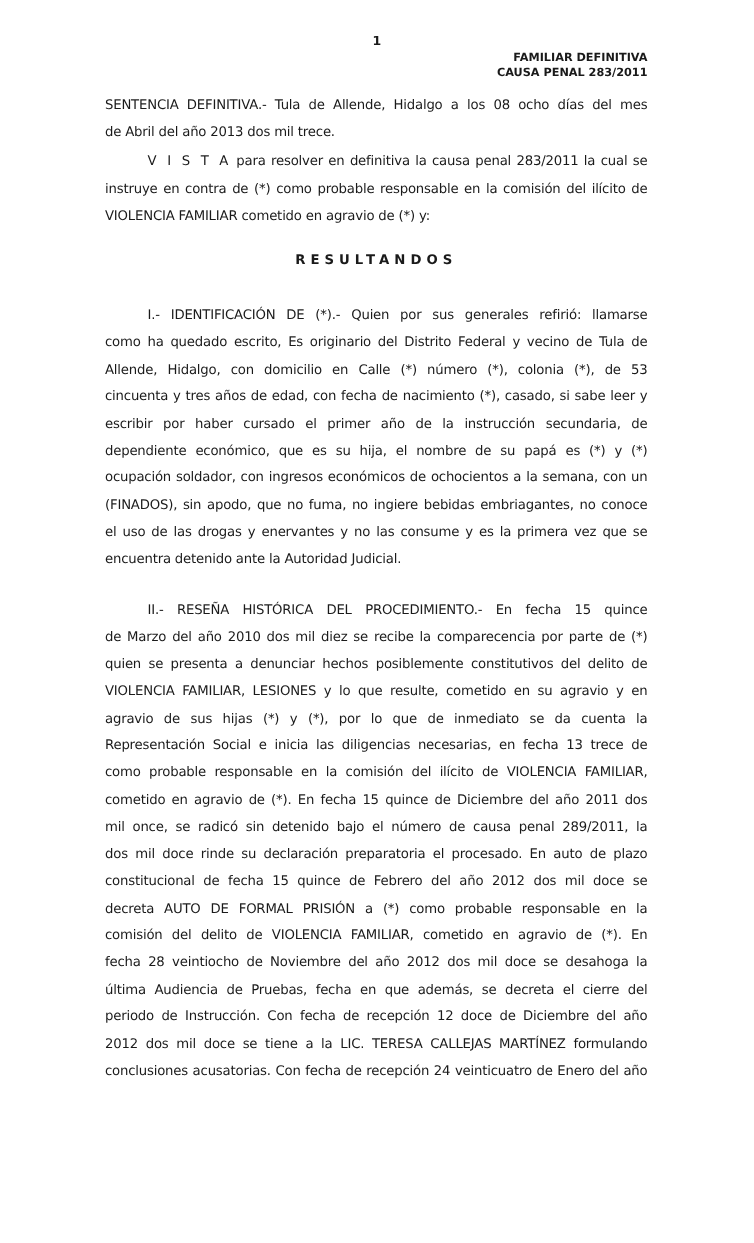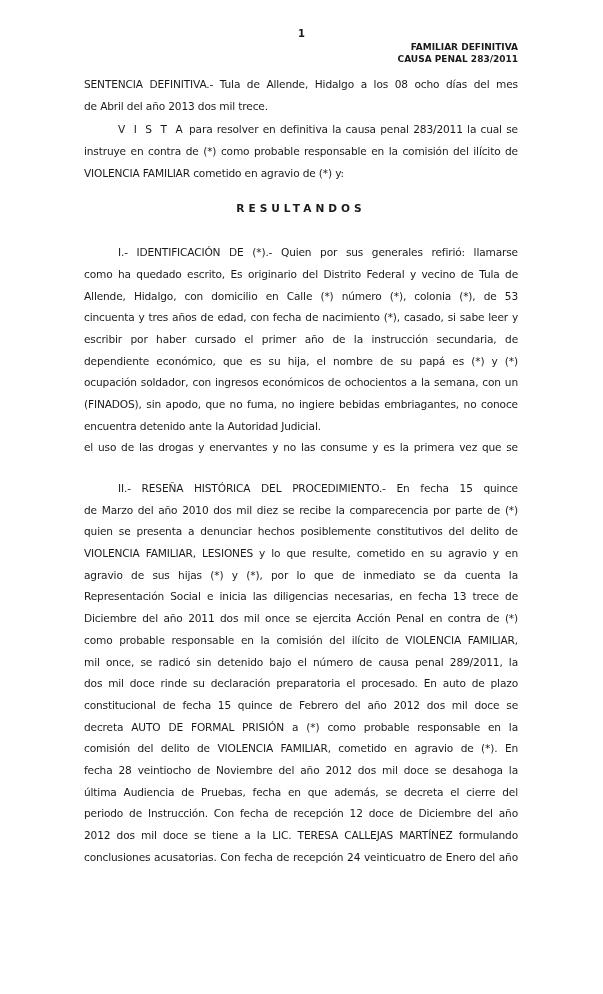--- a/index.html
+++ b/index.html
@@ -52,35 +52,35 @@
 
   <div>
     <div class="line indent"><b>I.- IDENTIFICACIÓN DE (*)</b><span>.- Quien por sus generales refirió: llamarse</span></div>
     <div class="line">como ha quedado escrito, Es originario del Distrito Federal y vecino de Tula de</div>
     <div class="line">Allende, Hidalgo, con domicilio en Calle (*) número (*), colonia (*), de 53</div>
     <div class="line">cincuenta y tres años de edad, con fecha de nacimiento (*), casado, si sabe leer y</div>
     <div class="line">escribir por haber cursado el primer año de la instrucción secundaria, de</div>
     <div class="line">dependiente económico, que es su hija, el nombre de su papá es (*) y (*)</div>
     <div class="line">ocupación soldador, con ingresos económicos de ochocientos a la semana, con un</div>
     <div class="line">(FINADOS), sin apodo, que no fuma, no ingiere bebidas embriagantes, no conoce</div>
+    <div class="line">el uso de las drogas y enervantes y no las consume y es la primera vez que se</div>
     <div class="line last">encuentra detenido ante la Autoridad Judicial.</div>
-    <div class="line">el uso de las drogas y enervantes y no las consume y es la primera vez que se</div>
   </div>
 
   <div class="gap-section"></div>
 
   <div>
     <div class="line indent"><b>II.- RESEÑA HISTÓRICA DEL PROCEDIMIENTO.-</b><span> En fecha 15 quince</span></div>
     <div class="line"><span>de Marzo del año 2010 dos mil diez se recibe la comparecencia por parte de </span><b>(*)</b></div>
     <div class="line">quien se presenta a denunciar hechos posiblemente constitutivos del delito de</div>
     <div class="line">VIOLENCIA FAMILIAR, LESIONES y lo que resulte, cometido en su agravio y en</div>
     <div class="line"><span>agravio de sus hijas </span><b>(*) y (*)</b><span>, por lo que de inmediato se da cuenta la</span></div>
     <div class="line">Representación Social e inicia las diligencias necesarias, en fecha 13 trece de</div>
-    <div class="line"><span>Diciembre del año 2011 dos mil once se ejercita Acción Penal en contra de </span><b>(*)</b></div>
     <div class="line"><span>como probable responsable en la comisión del ilícito de </span><b>VIOLENCIA FAMILIAR</b><span>,</span></div>
+    <div class="line"><span>cometido en agravio de </span><b>(*)</b><span>. En fecha 15 quince de Diciembre del año 2011 dos</span></div>
     <div class="line">mil once, se radicó sin detenido bajo el número de causa penal 289/2011, la</div>
     <div class="line">dos mil doce rinde su declaración preparatoria el procesado. En auto de plazo</div>
     <div class="line">constitucional de fecha 15 quince de Febrero del año 2012 dos mil doce se</div>
     <div class="line"><span>decreta AUTO DE FORMAL PRISIÓN a </span><b>(*)</b><span> como probable responsable en la</span></div>
     <div class="line"><span>comisión del delito de </span><b>VIOLENCIA FAMILIAR</b><span>, cometido en agravio de </span><b>(*)</b><span>. En</span></div>
     <div class="line">fecha 28 veintiocho de Noviembre del año 2012 dos mil doce se desahoga la</div>
     <div class="line">última Audiencia de Pruebas, fecha en que además, se decreta el cierre del</div>
     <div class="line">periodo de Instrucción. Con fecha de recepción 12 doce de Diciembre del año</div>
     <div class="line">2012 dos mil doce se tiene a la LIC. TERESA CALLEJAS MARTÍNEZ formulando</div>
     <div class="line">conclusiones acusatorias. Con fecha de recepción 24 veinticuatro de Enero del año</div>

